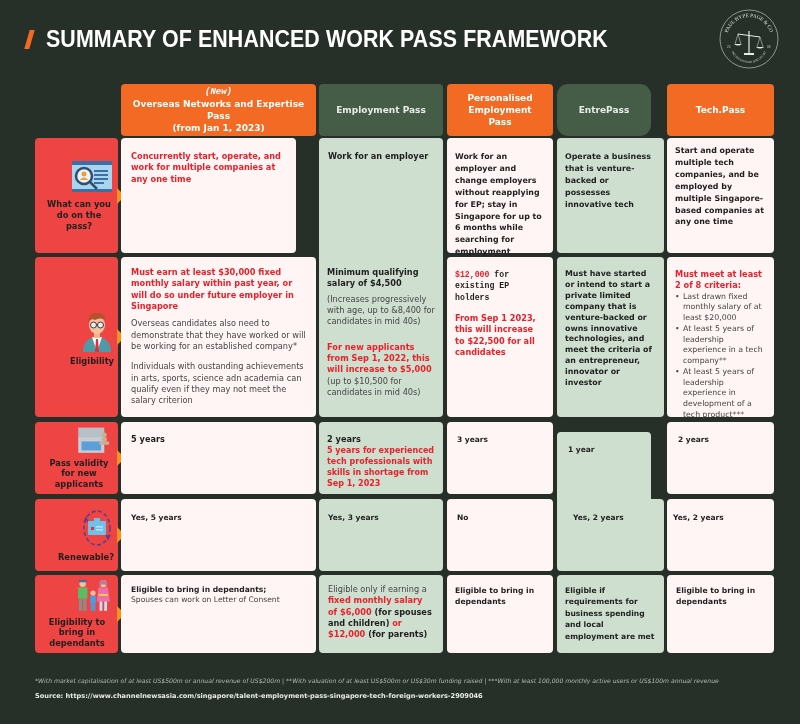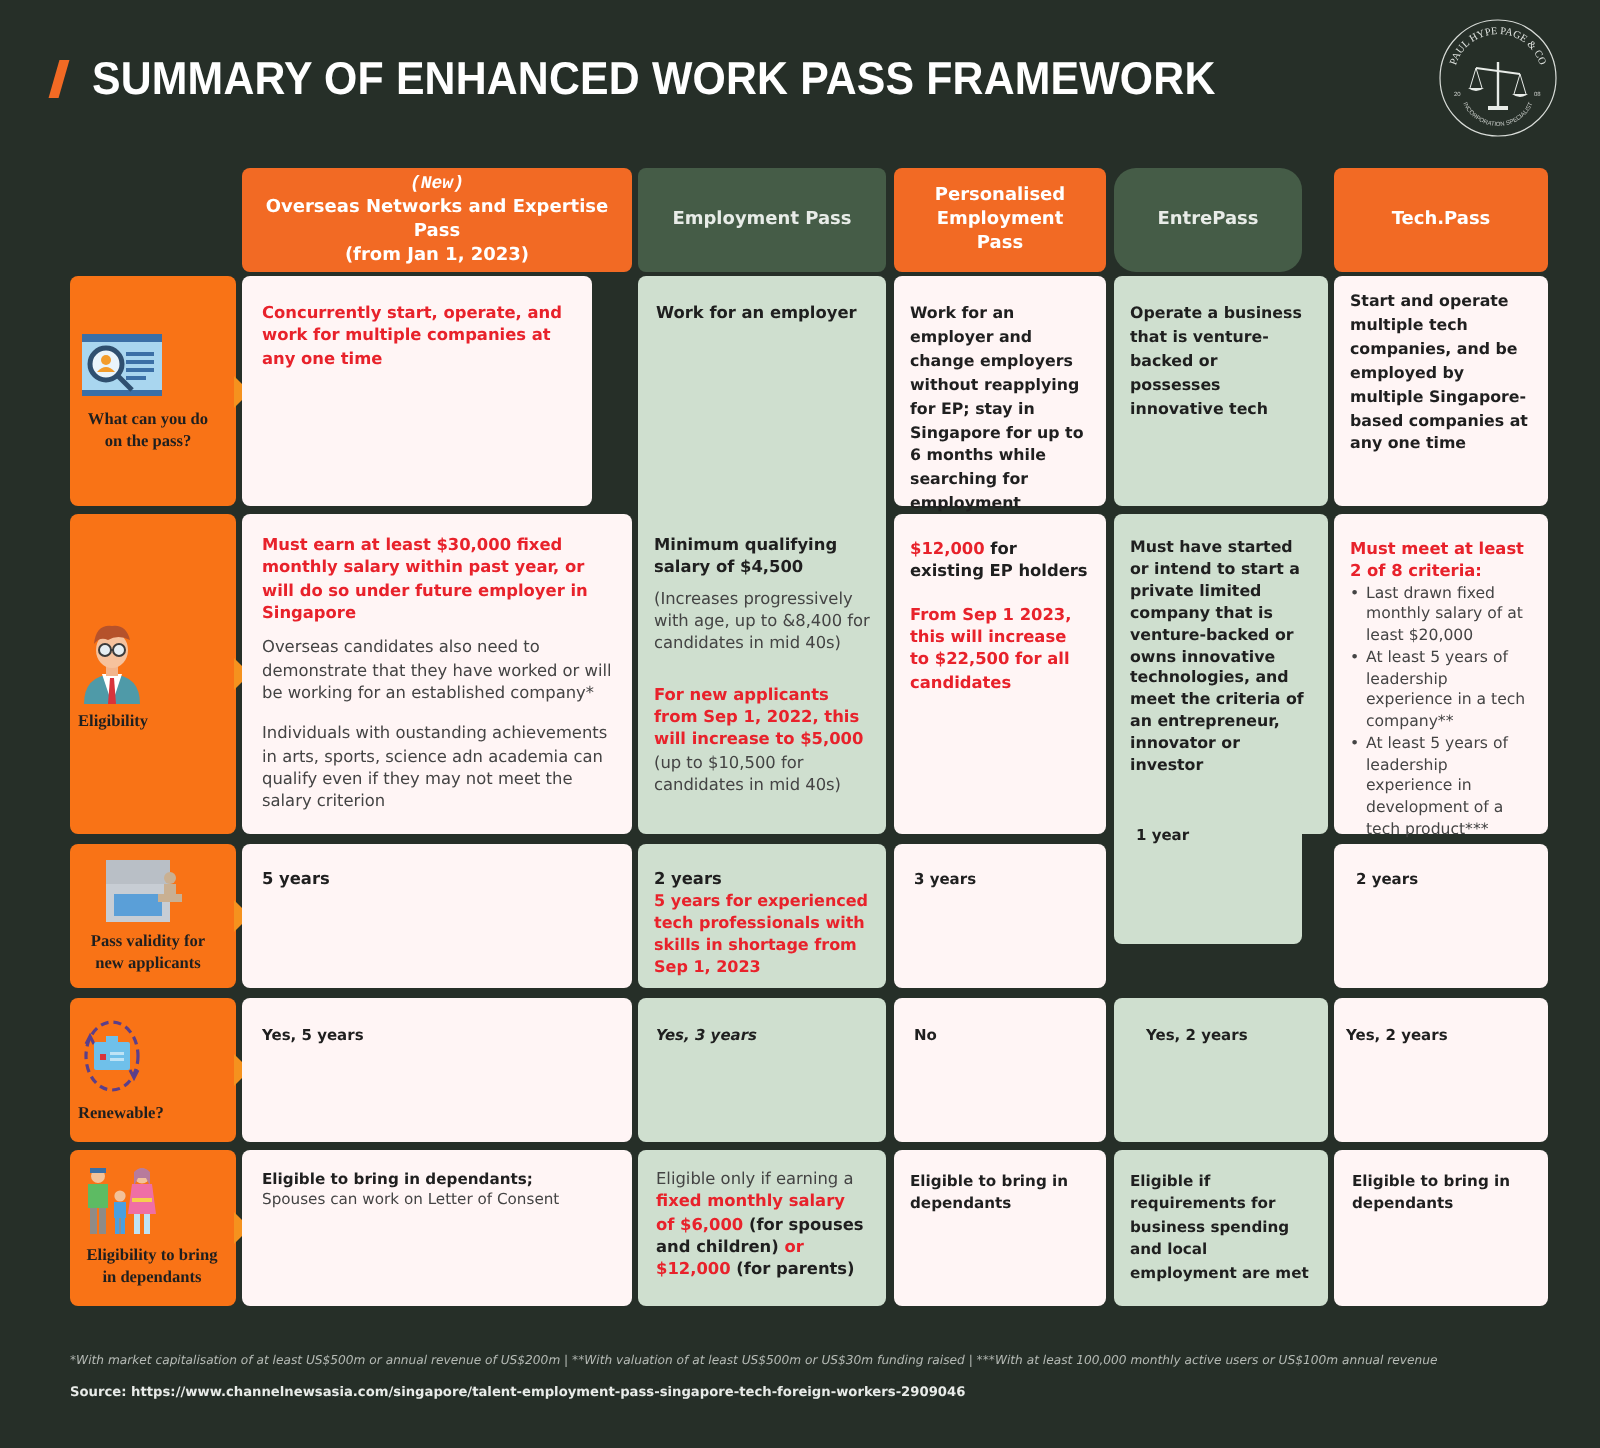--- a/index.html
+++ b/index.html
@@ -25,22 +25,22 @@
     .cell {
       position: absolute; border-radius: 4px; padding: 8px 9px;
       font-size: 8.2px; line-height: 1.38;
     }
     .hdr { color: #ffffff; font-weight: bold; font-size: 9px; display: flex; align-items: center; justify-content: center; text-align: center; line-height: 1.35; flex-direction: column; }
     .hdr.orange { background: #f26a24; }
     .hdr.green { background: #455c47; color: #e8ece8; }
     .hdr .new { font-style: italic; font-family: Liberation Mono, monospace; }
 
     .rowlabel {
-      background: #f97316; display: flex; flex-direction: column; align-items: flex-start; justify-content: center;
-      text-align: center; font-weight: bold; font-size: 8.3px; color: #1f1f1f; line-height: 1.3; padding: 4px; font-family: Liberation Serif, serif;
+      background: #ef4444; display: flex; flex-direction: column; align-items: flex-end; justify-content: center;
+      text-align: center; font-weight: bold; font-size: 8.3px; color: #1f1f1f; line-height: 1.3; padding: 4px;
     }
     .rowlabel .pointer {
       position: absolute; right: -7px; top: 50%; width: 0; height: 0; margin-top: -8px;
       border-top: 8px solid transparent; border-bottom: 8px solid transparent; border-left: 8px solid #f5921e;
     }
     .rowlabel .icon { margin-bottom: 4px; }
     .pink { background: #fff5f5; }
     .mint { background: #cfdfcf; }
     .red { color: #e8222b; font-weight: bold; }
     .bold { font-weight: bold; }
@@ -159,21 +159,21 @@
   <div class="normal">Individuals with oustanding achievements in arts, sports, science adn academia can qualify even if they may not meet the salary criterion</div>
 </div>
 <div class="cell mint" style="left:319px; top:257px; width:124px; height:160px; padding:10px 8px;">
   <div class="bold" style="margin-bottom:4px;">Minimum qualifying salary of $4,500</div>
   <div class="normal" style="margin-bottom:14px;">(Increases progressively with age, up to &amp;8,400 for candidates in mid 40s)</div>
   <div>
     <span class="red">For new applicants from Sep 1, 2022, this will increase to $5,000</span><span class="normal"> (up to $10,500 for candidates in mid 40s)</span>
   </div>
 </div>
 <div class="cell pink" style="left:447px; top:257px; width:106px; height:160px; padding:12px 8px;">
-  <div class="bold" style="margin-bottom:10px;">
+  <div class="bold" style="margin-bottom:10px;font-family:Liberation Mono, monospace;">
     <span class="red">$12,000</span><span> for existing EP holders</span>
   </div>
   <div class="red">From Sep 1 2023, this will increase to $22,500 for all candidates</div>
 </div>
 <div class="cell mint" style="left:557px; top:257px; width:107px; height:160px; padding:12px 8px;">
   <div class="bold" style="font-size:7.9px;">Must have started or intend to start a private limited company that is venture-backed or owns innovative technologies, and meet the criteria of an entrepreneur, innovator or investor</div>
 </div>
 <div class="cell pink" style="left:667px; top:257px; width:107px; height:160px; padding:12px 8px;">
   <div class="red">Must meet at least 2 of 8 criteria:</div>
   <ul class="crit" style="font-size:7.8px;">
@@ -198,21 +198,21 @@
 <div class="cell pink" style="left:121px; top:422px; width:195px; height:72px; padding:12px 10px;">
   <span class="bold">5 years</span>
 </div>
 <div class="cell mint" style="left:319px; top:422px; width:124px; height:72px; padding:12px 8px;">
   <div class="bold">2 years</div>
   <div class="red" style="font-size:8px;">5 years for experienced tech professionals with skills in shortage from Sep 1, 2023</div>
 </div>
 <div class="cell pink" style="left:447px; top:422px; width:106px; height:72px; padding:12px 10px;">
   <span class="bold" style="font-size:7.5px;">3 years</span>
 </div>
-<div class="cell mint" style="left:557px; top:400px; width:94px; height:72px; padding:12px 11px;">
+<div class="cell mint" style="left:557px; top:432px; width:94px; height:72px; padding:12px 11px;">
   <span class="bold" style="font-size:7.5px;">1 year</span>
 </div>
 <div class="cell pink" style="left:667px; top:422px; width:107px; height:72px; padding:12px 11px;">
   <span class="bold" style="font-size:7.5px;">2 years</span>
 </div>
 
 <div class="cell rowlabel" style="left:35px; top:499px; width:83px; height:72px;">
   <svg class="icon" width="34" height="40" viewBox="0 0 34 40">
     <ellipse cx="17" cy="20" rx="13" ry="17" fill="none" stroke="#5b3f8a" stroke-width="1.6" stroke-dasharray="4 2.5"></ellipse>
     <path d="M4 14 L6 10 L8 14" fill="none" stroke="#5b3f8a" stroke-width="1.5"></path>
@@ -223,21 +223,21 @@
     <rect x="16" y="18" width="7" height="1.5" fill="#bfe3f5"></rect>
     <rect x="16" y="21" width="7" height="1.5" fill="#bfe3f5"></rect>
   </svg>
   <span>Renewable?</span>
   <span class="pointer"></span>
 </div>
 <div class="cell pink" style="left:121px; top:499px; width:195px; height:72px; padding:13px 10px;">
   <span class="bold" style="font-size:7.5px;">Yes, 5 years</span>
 </div>
 <div class="cell mint" style="left:319px; top:499px; width:124px; height:72px; padding:13px 9px;">
-  <span class="bold" style="font-size:7.5px;font-style:italic;">Yes, 3 years</span>
+  <span class="bold" style="font-size:7.5px;">Yes, 3 years</span>
 </div>
 <div class="cell pink" style="left:447px; top:499px; width:106px; height:72px; padding:13px 10px;">
   <span class="bold" style="font-size:7.5px;">No</span>
 </div>
 <div class="cell mint" style="left:557px; top:499px; width:107px; height:72px; padding:13px 16px;">
   <span class="bold" style="font-size:7.5px;">Yes, 2 years</span>
 </div>
 <div class="cell pink" style="left:667px; top:499px; width:107px; height:72px; padding:13px 6px;">
   <span class="bold" style="font-size:7.5px;">Yes, 2 years</span>
 </div>

